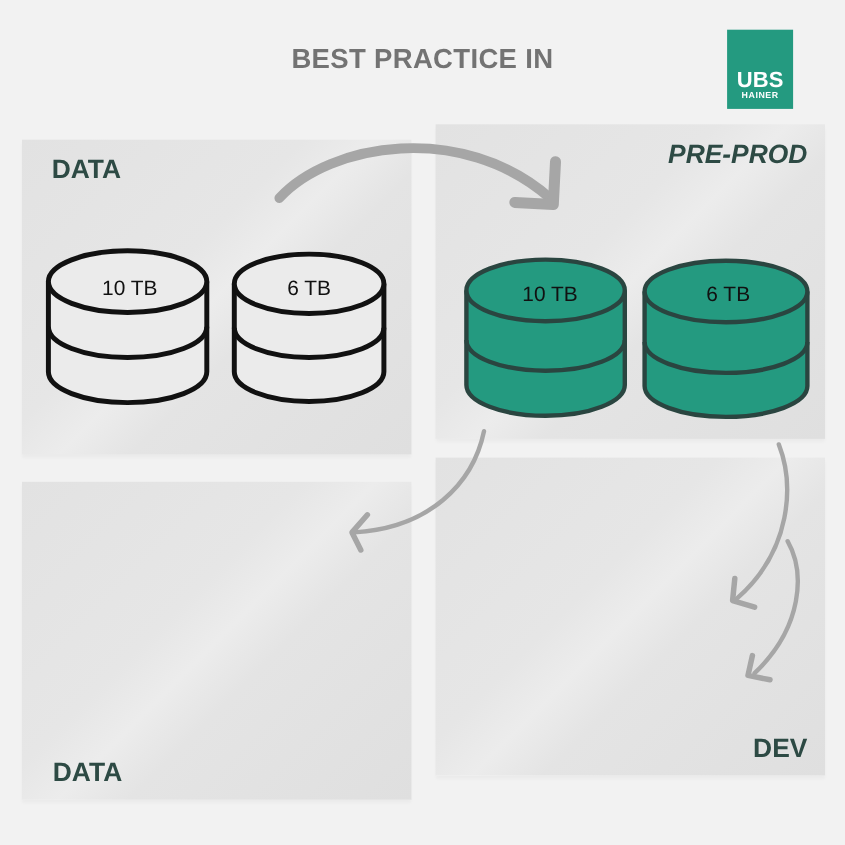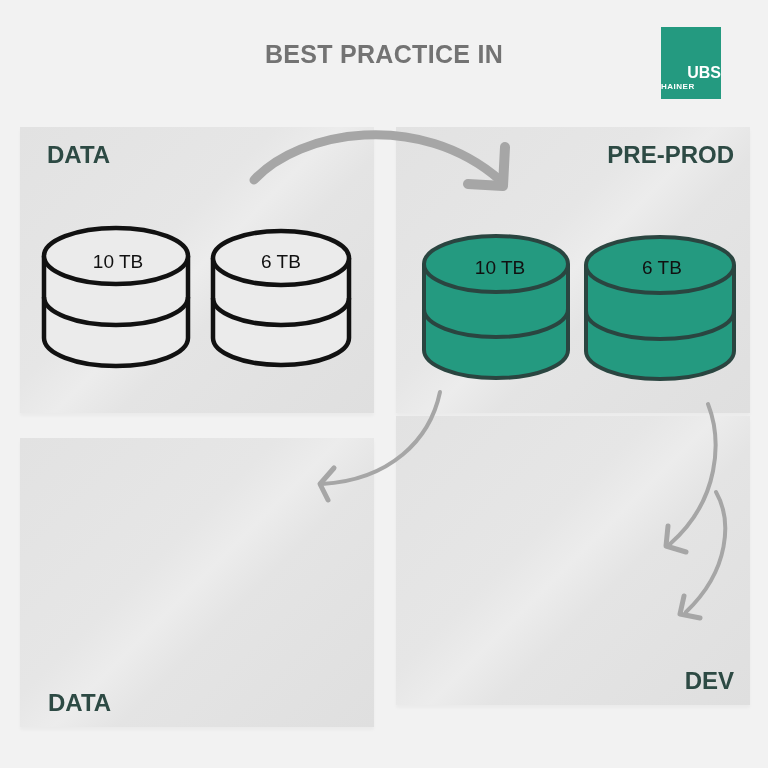--- a/index.html
+++ b/index.html
@@ -1,26 +1,26 @@
 <!DOCTYPE html>
 <html><head>
 <meta charset="utf-8">
 <style>
   html, body { margin:0; padding:0; }
   body { width:768px; height:768px; background:#f2f2f2; position:relative; overflow:hidden;
          font-family:"Liberation Sans", sans-serif; }
   .title { position:absolute; left:0; width:768px; top:38px; text-align:center; color:#737373;
            font-weight:bold; font-size:25px; line-height:33px; letter-spacing:0.3px; }
   .logo { position:absolute; left:661px; top:27px; width:60px; height:72px; background:#249a80; }
-  .logo .l1 { position:absolute; left:0; width:100%; top:38px; text-align:right; color:#fff; font-size:16px; font-weight:bold; line-height:16px;}
-  .logo .l2 { position:absolute; left:0; width:100%; top:55px; color:#fff; font-size:8px; font-weight:bold; letter-spacing:0.5px;}
+  .logo .l1 { position:absolute; left:0; width:100%; top:38px; text-align:center; color:#fff; font-size:20px; font-weight:bold; line-height:16px;}
+  .logo .l2 { position:absolute; left:0; width:100%; top:55px; text-align:center; color:#fff; font-size:8px; font-weight:bold; letter-spacing:0.5px;}
   .panel { position:absolute; background:linear-gradient(135deg,#e2e2e2 0%,#e6e6e6 40%,#ececec 50%,#e4e4e4 60%,#dfdfdf 100%);
            box-shadow:0 3px 3px rgba(0,0,0,0.03); }
   .p-prod { left:20px; top:127px; width:354px; height:286px; }
-  .p-pre  { left:396px; top:127px; width:354px; height:286px; }
+  .p-pre  { left:396px; top:113px; width:354px; height:286px;font-style:italic; }
   .p-test { left:20px; top:438px; width:354px; height:289px; }
   .p-dev  { left:396px; top:416px; width:354px; height:289px; }
   .plabel { position:absolute; color:#2d4a44; font-weight:bold; font-size:24px; }
   svg.overlay { position:absolute; left:0; top:0; }
   .db-label { font-family:"Liberation Sans", sans-serif; font-size:19px; }
 </style>
 </head>
 <body>
 
 <div class="title">

